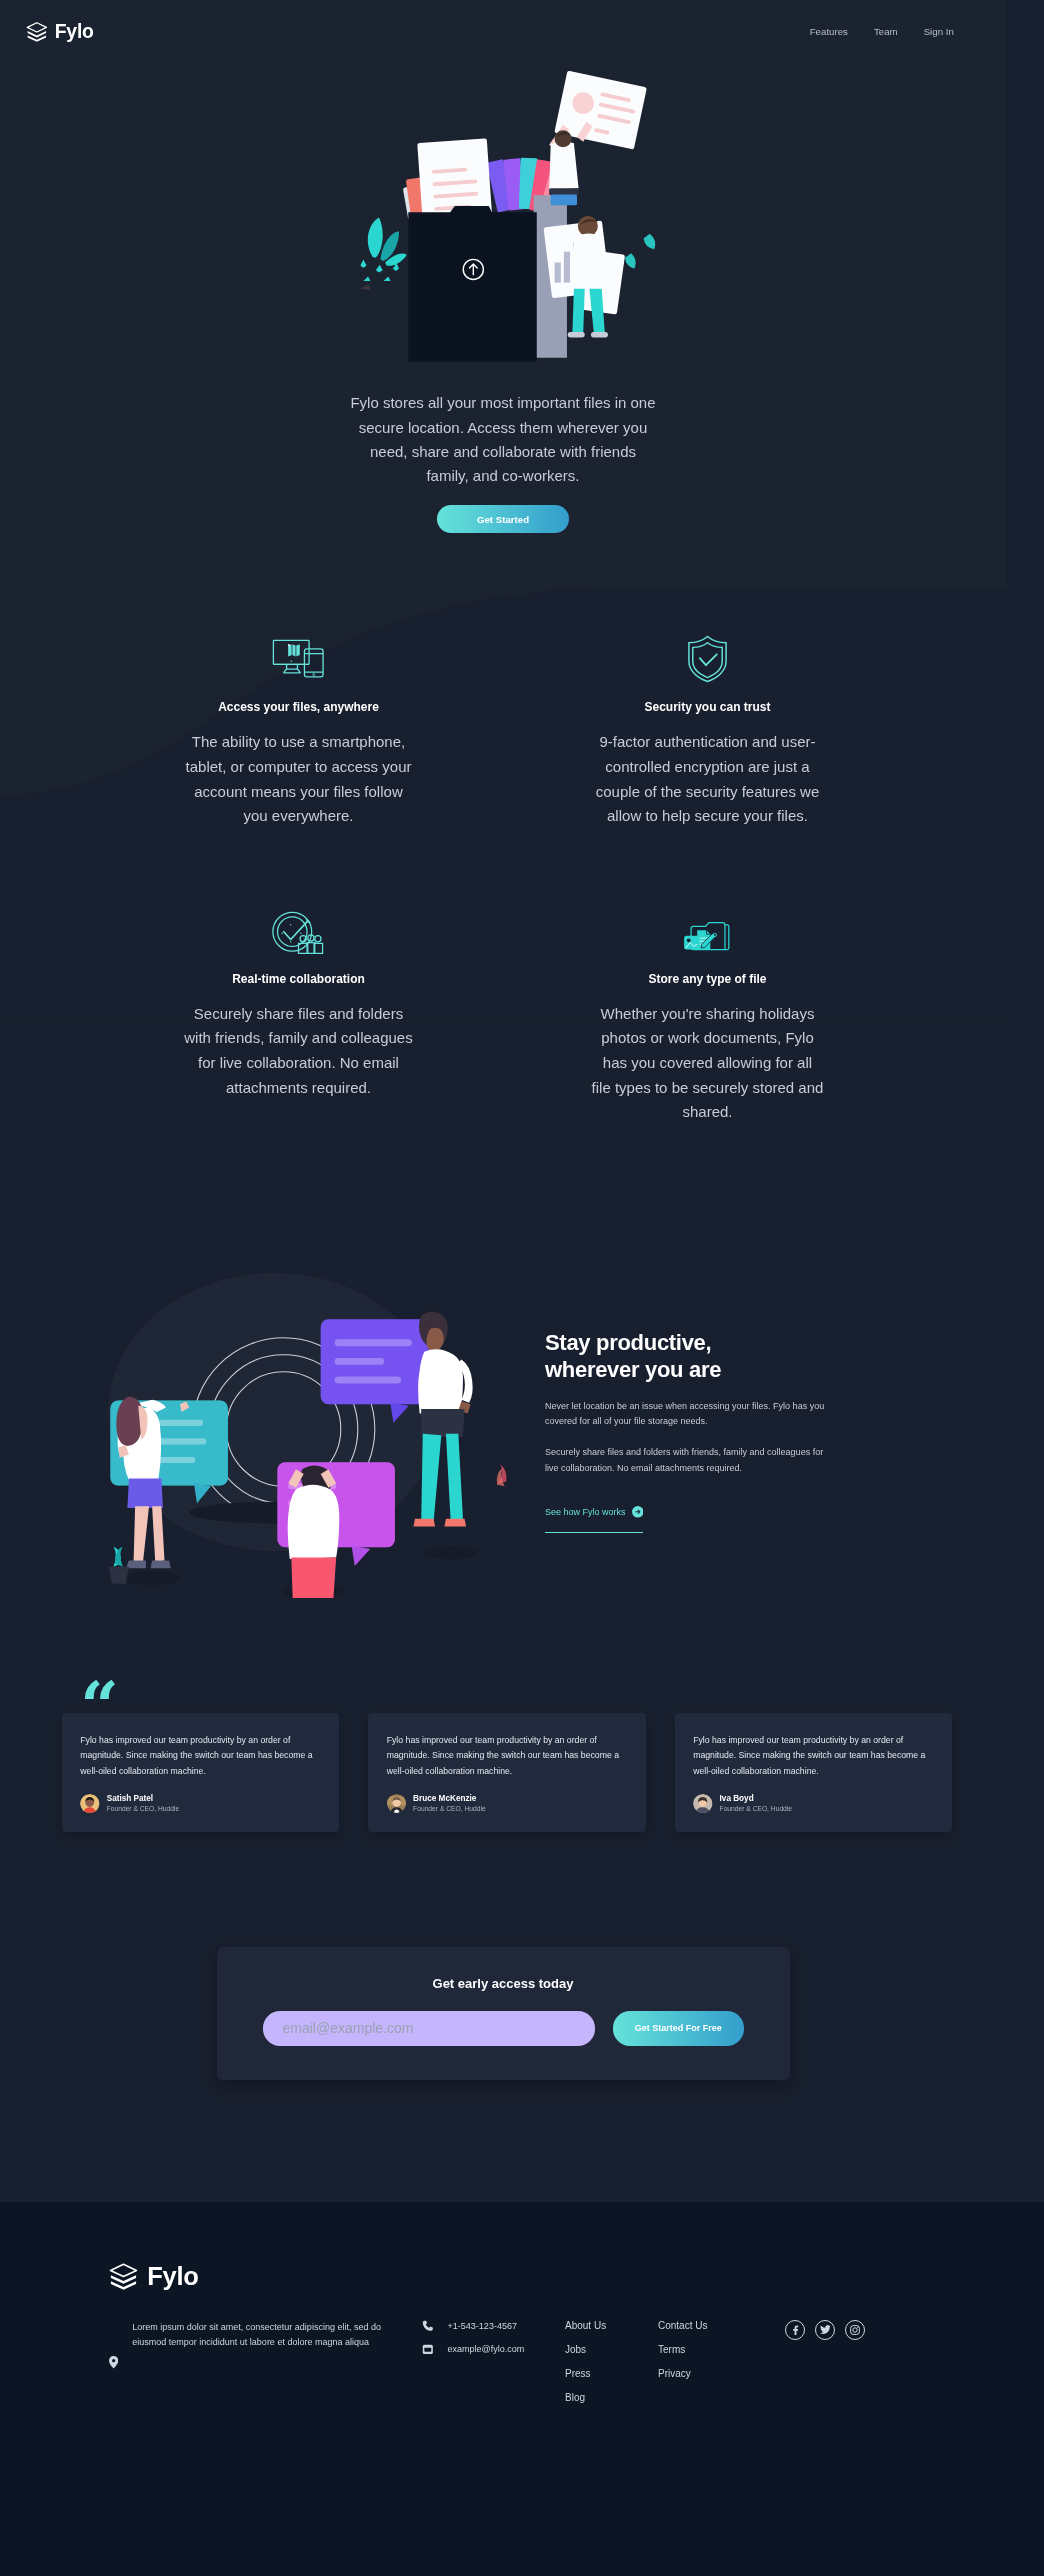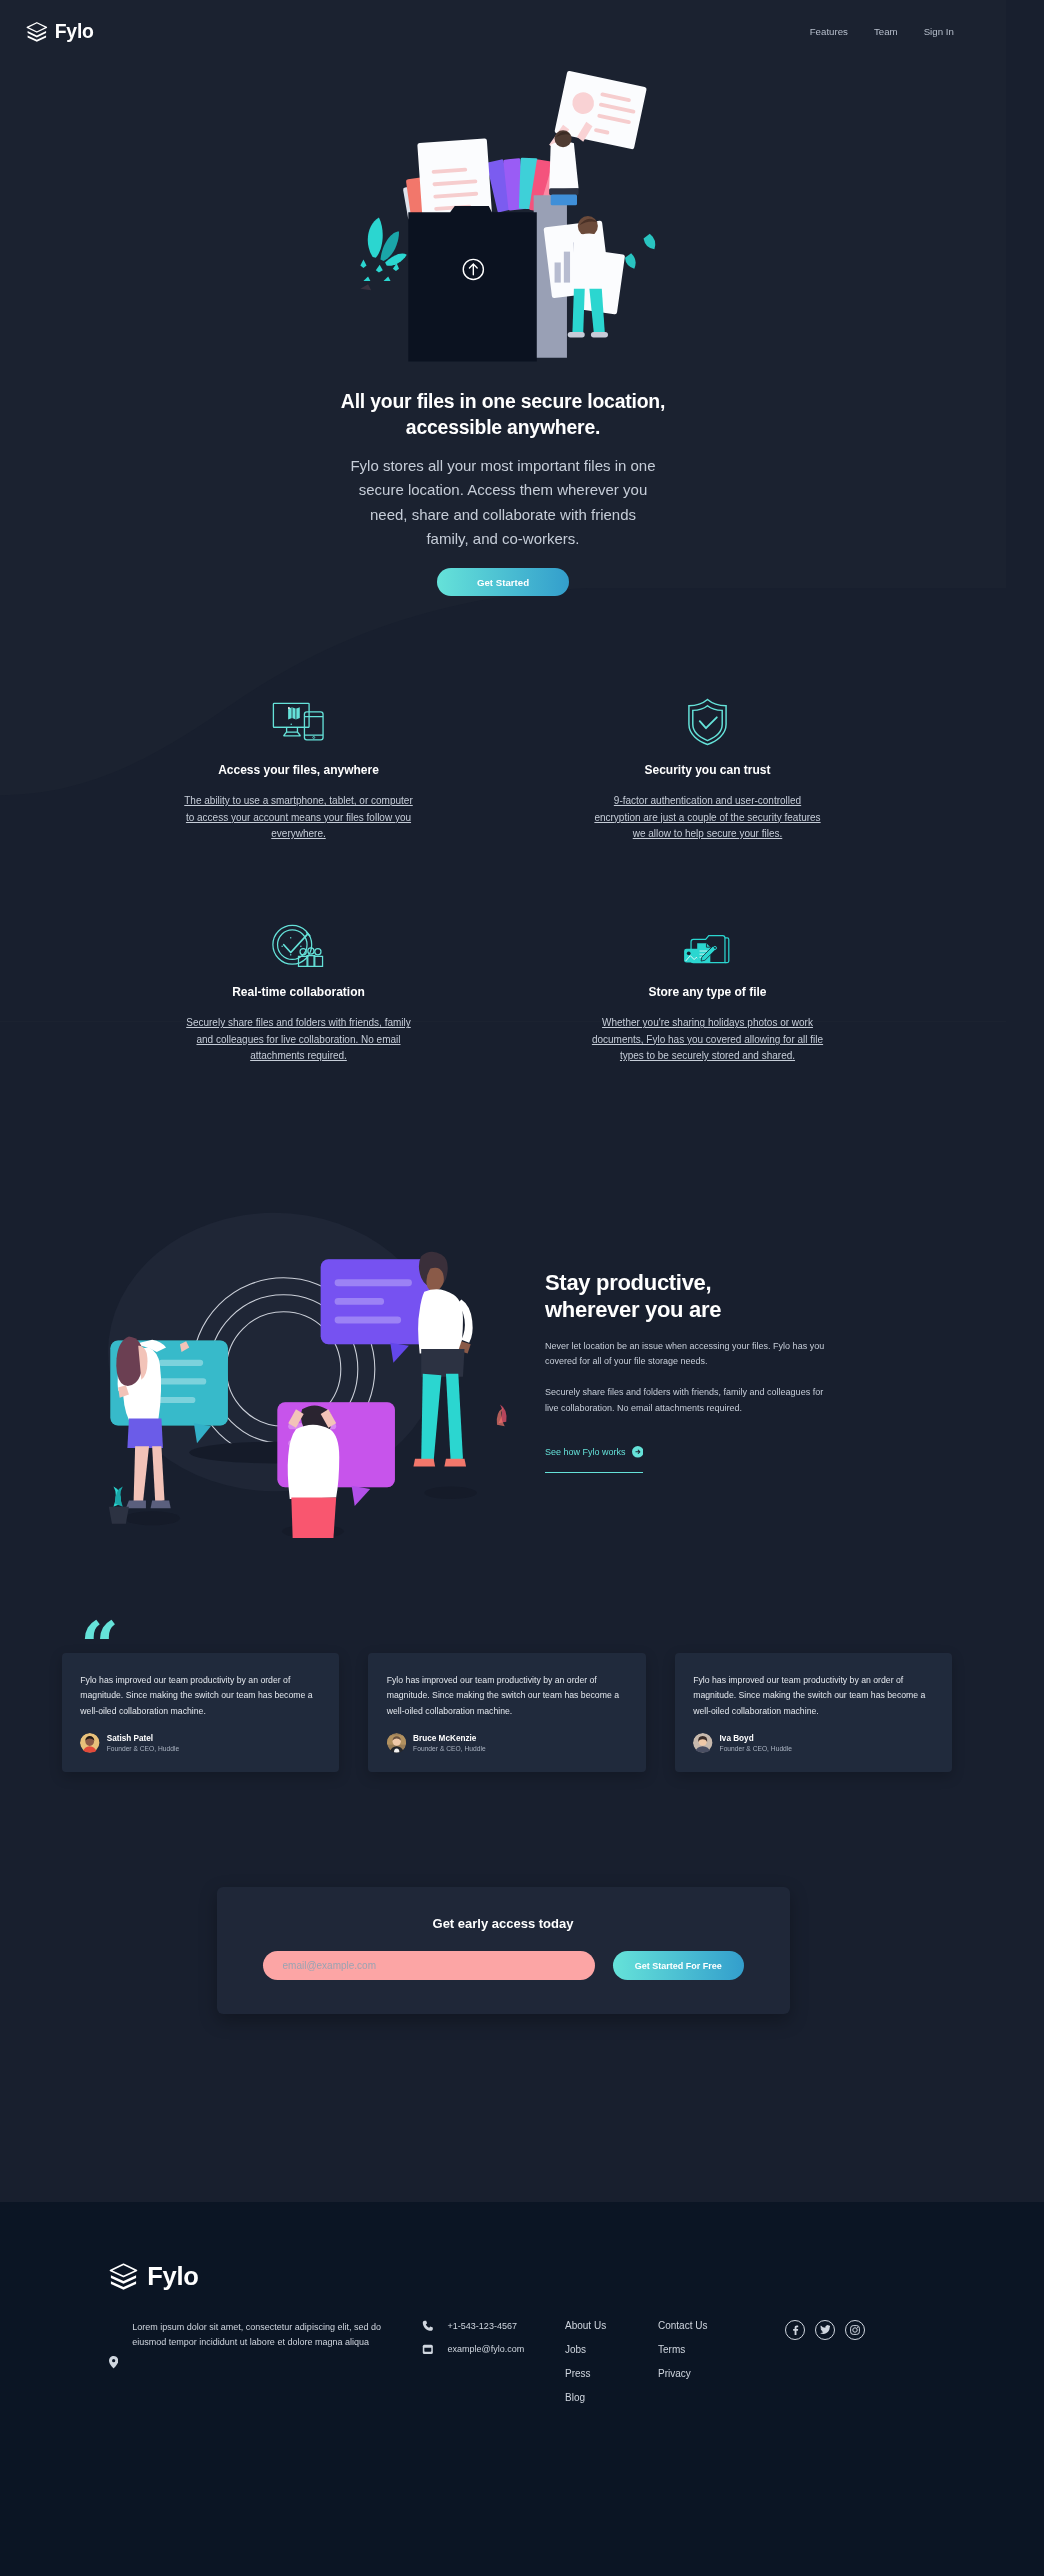--- a/index.html
+++ b/index.html
@@ -33,21 +33,21 @@
 
   
   .curve { position:absolute; left:0; top:588px; width:1044px; height:433px; z-index:1; pointer-events:none; }
 
   
   .features { position:relative; z-index:20; width:782px; margin:99px auto 0;
               display:grid; grid-template-columns:1fr 1fr; row-gap:59px; column-gap:36px; }
   .feature { text-align:center; padding:0 28px; }
   .feature-icon { height:51px; display:flex; align-items:flex-end; justify-content:center; margin-bottom:17px; }
   .feature-title { font-size:12px; font-weight:700; margin-bottom:10px; }
-  .feature-desc { font-size:10px; line-height:1.64; color:#c6cdd8; max-width:232px; margin:16px auto;text-decoration:underline; }
+  .feature-desc { font-size:15px; line-height:1.64; color:#c6cdd8; max-width:232px; margin:16px auto; }
 
   
   .productive { position:relative; z-index:20; display:flex; align-items:center;
                 gap:31px; width:906px; margin:116px auto 0; padding-left:31px; }
   .prod-illo { width:433px; height:341px; flex:0 0 433px; }
   .prod-copy { flex:1; padding-top:7.7px; max-width:286px; }
   .prod-title { font-size:22px; line-height:1.23; font-weight:700; letter-spacing:-0.3px; }
   .prod-p { font-size:9px; line-height:1.72; color:#c6cdd8; margin-top:15.5px; }
   .prod-link-wrap { margin-top:30px; display:inline-block; border-bottom:1.2px solid #65e2d9; padding-bottom:14px; }
   .prod-link { display:flex; align-items:center; gap:6.2px; color:#65e2d9; font-size:9px; text-decoration:none; }
@@ -66,21 +66,21 @@
   .trole { font-size:6.7px; color:#aab3c1; line-height:1.35; }
 
   
   .cta-wrap { position:relative; z-index:25; display:flex; justify-content:center; margin-top:115px; }
   .cta { width:573px; background:#1f2738; border-radius:6.2px; padding:29px 46px 34px;
          text-align:center; box-shadow:0 6.2px 18.6px rgba(0,0,0,0.28); }
   .cta-title { font-size:13px; font-weight:700; }
   .cta-sub { font-size:8.7px; line-height:1.68; color:#d3d9e2; margin-top:13px; }
   .cta-form { display:flex; gap:18.6px; margin-top:20px; }
   .cta-input { flex:1; border:none; border-radius:17px; padding:9.3px 20px;
-               font-size:10px; color:#2b3447; font-family:inherit; background:#fca5a5; }
+               font-size:14px; color:#2b3447; font-family:inherit; background:#c4b5fd; }
   .cta-input::placeholder { color:#9aa3b2; }
   .cta-btn { border:none; cursor:pointer; border-radius:17px; padding:9.3px 21.7px;
              background:linear-gradient(90deg,#65e2d9 0%,#339ecc 100%);
              color:#fff; font-size:9px; font-weight:700; font-family:inherit; white-space:nowrap; }
 
   
   .footer { position:absolute; left:0; top:2202px; width:1044px; min-height:374px;
             background:#0b1524; z-index:20; padding:60px 0 0 0; }
   .footer-inner { width:952px; margin:0 auto; padding-left:63px; }
   .f-brand { display:flex; align-items:center; gap:9.3px; margin-bottom:29px; }
@@ -196,24 +196,20 @@
         <path d="M306 306 l14 0 -2 58 -14 0 z" fill="#2bd6d0"></path>
         <path d="M326 306 l16 0 4 58 -14 2 z" fill="#2bd6d0"></path>
         <rect x="298" y="362" width="22" height="7" rx="3.5" fill="#c8ccd8"></rect>
         <rect x="328" y="362" width="22" height="7" rx="3.5" fill="#c8ccd8"></rect>
       </g>
 
       <path d="M404 235 q10 8 6 20 q-12 -2 -14 -14 z" fill="#2bd6d0" opacity="0.9"></path>
       <path d="M380 260 q9 9 4 20 q-11 -3 -12 -14 z" fill="#2bd6d0" opacity="0.9"></path>
     </svg>
 
-    <h1 class="hero-title">
-      <span>All your files in one secure location,</span><br>
-      <span>accessible anywhere.</span>
-    </h1>
     <p class="hero-sub">Fylo stores all your most important files in one secure location. Access them wherever you need, share and collaborate with friends family, and co-workers.</p>
     <button class="btn-grad">Get Started</button>
   </div>
 
   <div class="features">
 
     <div class="feature">
       <div class="feature-icon">
         <svg width="56" height="45" viewBox="0 0 72 58">
           <g fill="none" stroke="#65e2d9" stroke-width="1.7">

